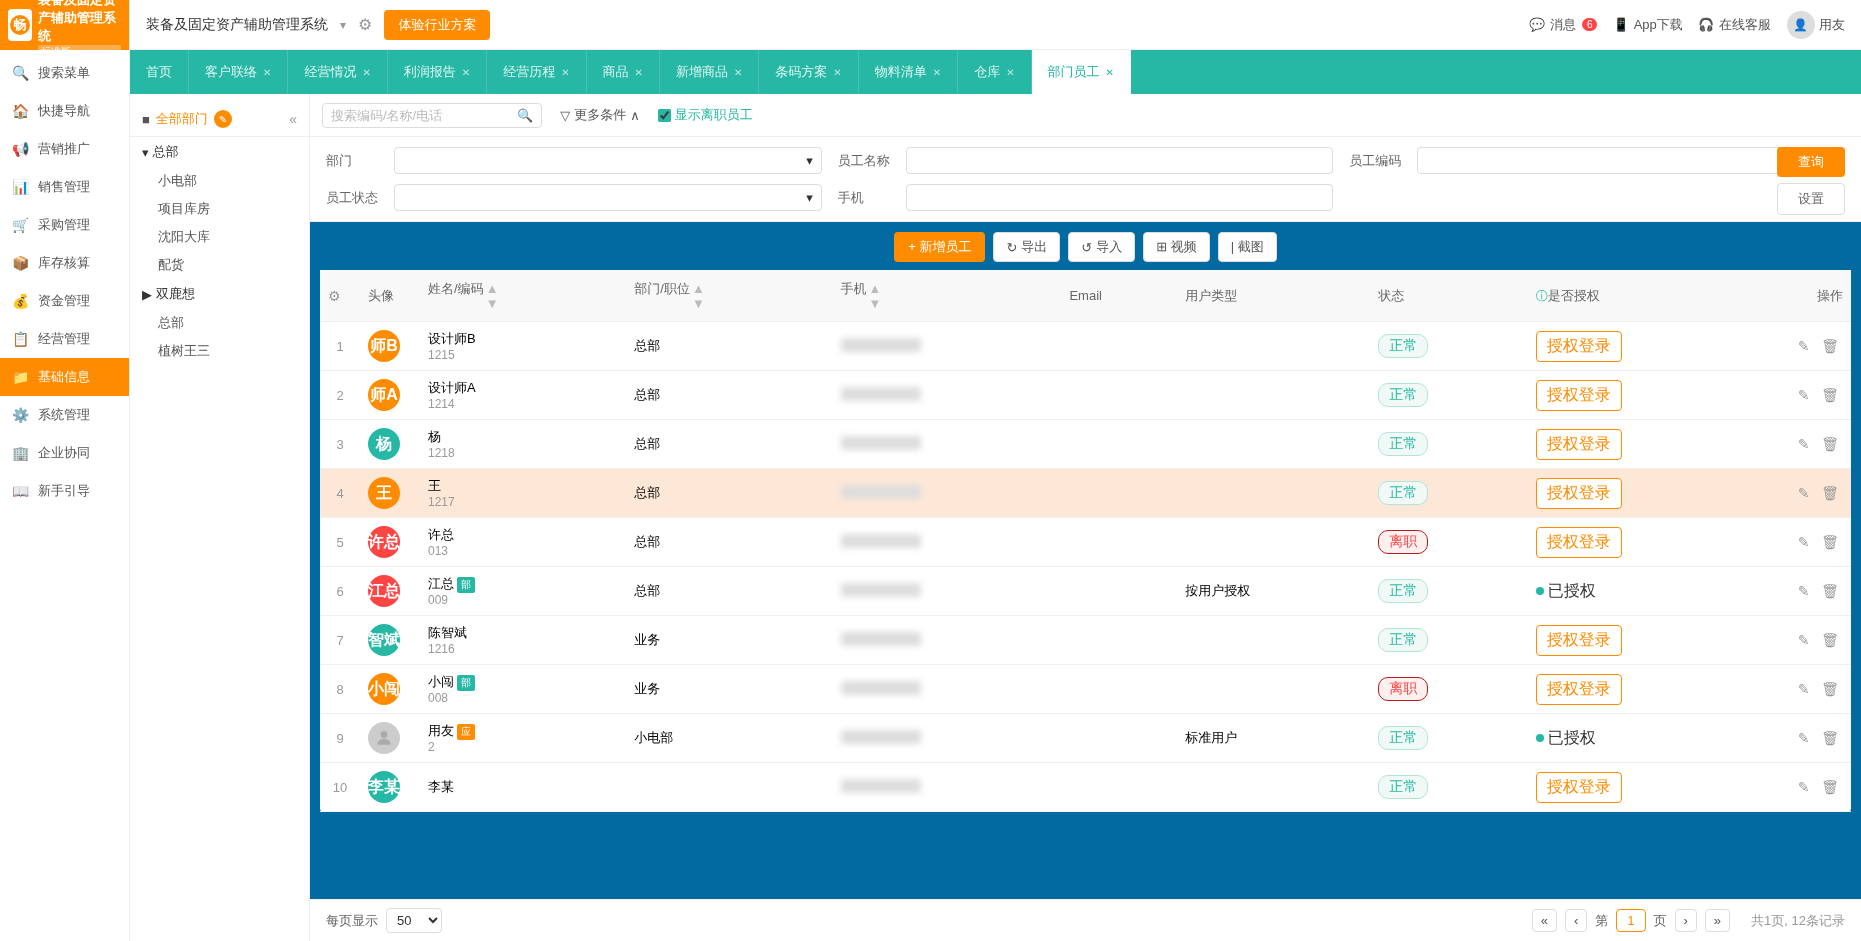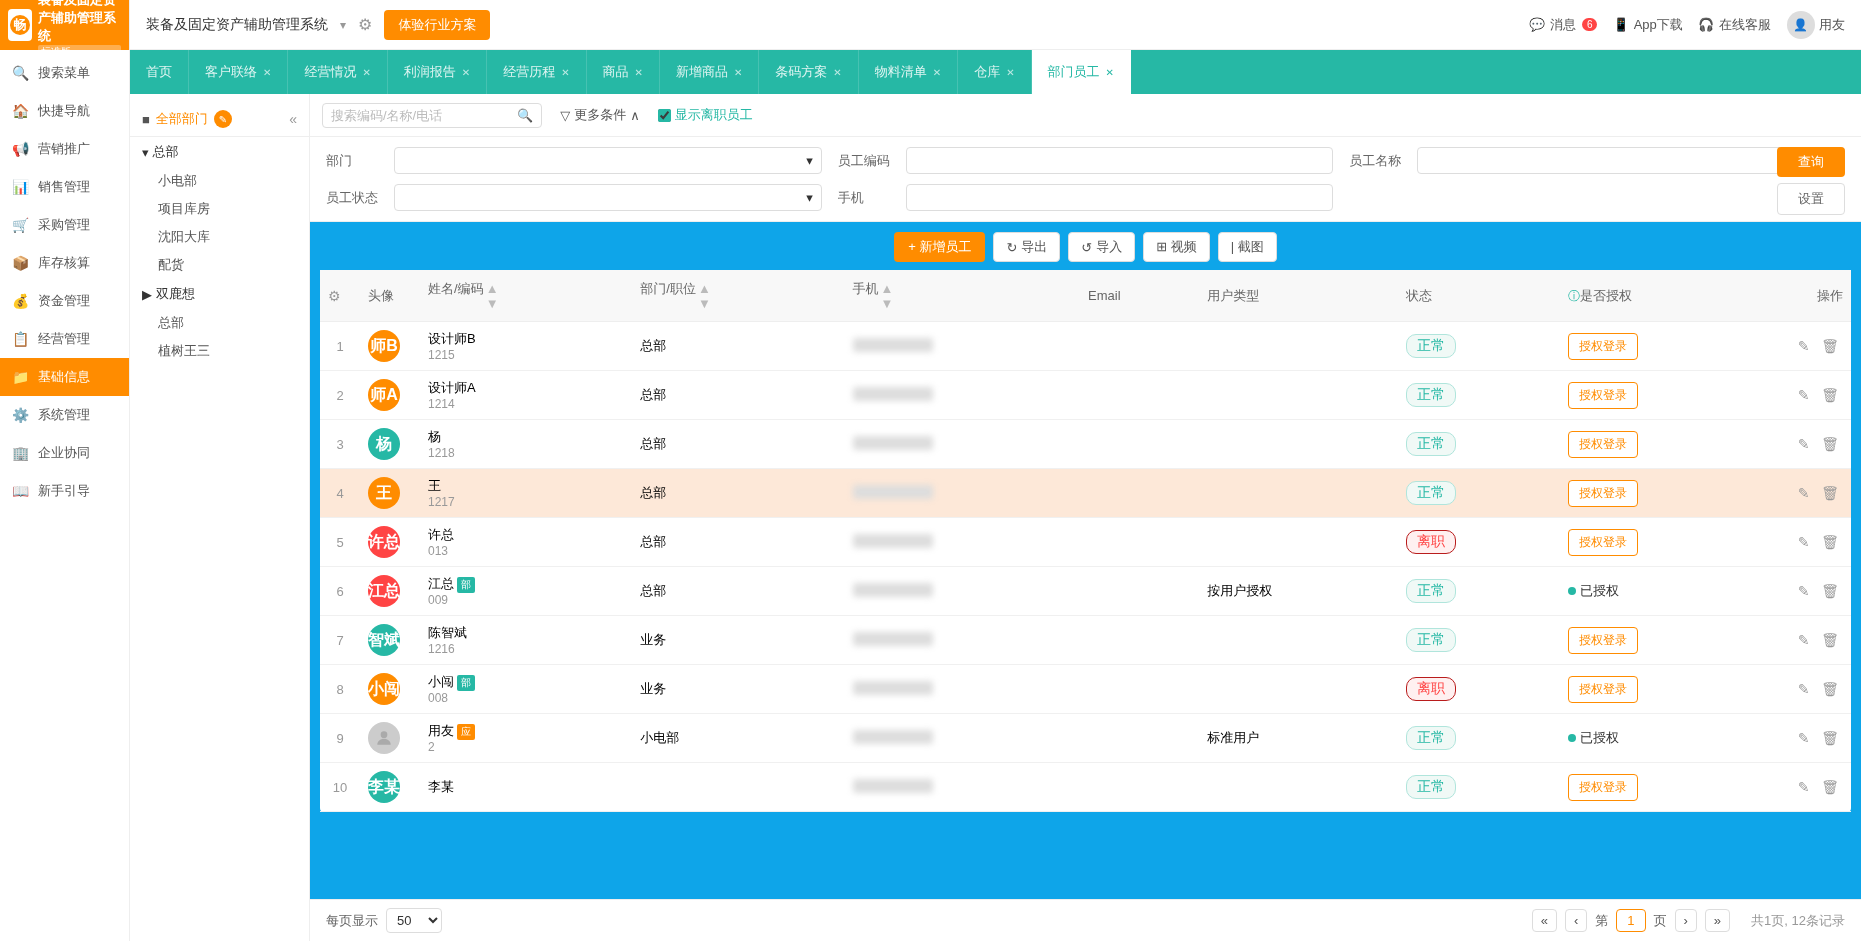--- a/index.html
+++ b/index.html
@@ -44,21 +44,21 @@
 
     
     .left-panel { width: 180px; background: #fff; border-right: 1px solid #eee; overflow-y: auto; flex-shrink: 0; padding: 8px 0; }
     .left-panel-edit { width: 18px; height: 18px; background: #ff8c00; border-radius: 50%; display: flex; align-items: center; justify-content: center; color: #fff; font-size: 10px; cursor: pointer; }
     .left-panel-collapse { color: #999; cursor: pointer; font-size: 14px; margin-left: auto; }
     .tree-group { }
     .tree-group-label { padding: 6px 12px; color: #333; font-weight: 500; display: flex; align-items: center; gap: 4px; cursor: pointer; font-size: 13px; }
     .tree-child { padding: 5px 12px 5px 28px; color: #555; cursor: pointer; font-size: 13px; }
 
     
-    .right-panel { flex: 1; display: flex; flex-direction: column; overflow: hidden; background: #0ea5e9; }
+    .right-panel { flex: 1; display: flex; flex-direction: column; overflow: hidden; background: #0369a1; }
 
     
     .search-bar { background: #fff; padding: 8px 12px; display: flex; align-items: center; gap: 10px; border-bottom: 1px solid #eee; flex-shrink: 0; }
     .search-input-wrap { display: flex; align-items: center; border: 1px solid #ddd; border-radius: 4px; padding: 4px 8px; gap: 6px; background: #fff; }
     .search-input { border: none; outline: none; font-size: 13px; width: 180px; color: #333; }
     .search-input::placeholder { color: #bbb; }
     .filter-btn { display: flex; align-items: center; gap: 4px; color: #555; cursor: pointer; padding: 4px 8px; border-radius: 4px; }
     .show-check { display: flex; align-items: center; gap: 4px; color: #26b8a5; cursor: pointer; }
     .show-check input { accent-color: #26b8a5; }
 
@@ -85,22 +85,22 @@
     .data-table th { background: #f8f8f8; color: #666; padding: 10px 8px; text-align: left; border-bottom: 1px solid #eee; white-space: nowrap; font-weight: 500; }
     .data-table td { padding: 8px 8px; border-bottom: 1px solid #f0f0f0; vertical-align: middle; }
     .data-table tr.highlighted { background: #fde8d8; }
 
     .avatar-circle { width: 32px; height: 32px; border-radius: 50%; display: flex; align-items: center; justify-content: center; color: #fff; font-size: 16px; font-weight: bold; flex-shrink: 0; }
 
     .status-badge { display: inline-block; padding: 2px 10px; border-radius: 10px; font-size: 14px; }
     .status-normal { background: #f0f9f6; color: #26b8a5; border: 1px solid #b0e5dc; }
     .status-resigned { background: #fff0f0; color: #ff4444; border: 1px solid #b91c1c; }
 
-    .btn-authorize { border: 1px solid #ff8c00; color: #ff8c00; background: #fff; border-radius: 4px; padding: 4px 10px; cursor: pointer; font-size: 12px; white-space: nowrap; }
-    .authorized-dot { display: flex; align-items: center; gap: 4px; color: #333; font-size: 13px; text-align: right; }
+    .btn-authorize { border: 1px solid #ff8c00; color: #ff8c00; background: #fff; border-radius: 4px; padding: 4px 10px; cursor: pointer; font-size: 16px; white-space: nowrap; }
+    .authorized-dot { display: flex; align-items: center; gap: 4px; color: #333; font-size: 16px; text-align: right; }
     .dot-green { width: 8px; height: 8px; background: #26b8a5; border-radius: 50%; flex-shrink: 0; }
 
     .op-btn { color: #999; cursor: pointer; background: none; border: none; font-size: 14px; padding: 2px 4px; }
 
     .tag-dept { display: inline-block; background: #26b8a5; color: #fff; font-size: 10px; padding: 1px 4px; border-radius: 2px; margin-left: 3px; }
     .tag-resp { display: inline-block; background: #ff8c00; color: #fff; font-size: 10px; padding: 1px 4px; border-radius: 2px; margin-left: 3px; }
 
     .blurred { filter: blur(3px); color: transparent; background: #ddd; border-radius: 2px; display: inline-block; width: 80px; height: 14px; }
 
     
@@ -308,25 +308,25 @@
       <div class="filter-section">
         <div class="filter-grid">
           <div class="filter-row">
             <span class="filter-label">部门</span>
             <div class="filter-select">
               <span></span>
               <span>▾</span>
             </div>
           </div>
           <div class="filter-row">
-            <span class="filter-label">员工编码</span>
+            <span class="filter-label">员工名称</span>
             <input class="filter-input" type="text" style="">
           </div>
           <div class="filter-row">
-            <span class="filter-label">员工名称</span>
+            <span class="filter-label">员工编码</span>
             <input class="filter-input" type="text" style="">
           </div>
           <div class="filter-row">
             <span class="filter-label">员工状态</span>
             <div class="filter-select">
               <span></span>
               <span>▾</span>
             </div>
           </div>
           <div class="filter-row">

